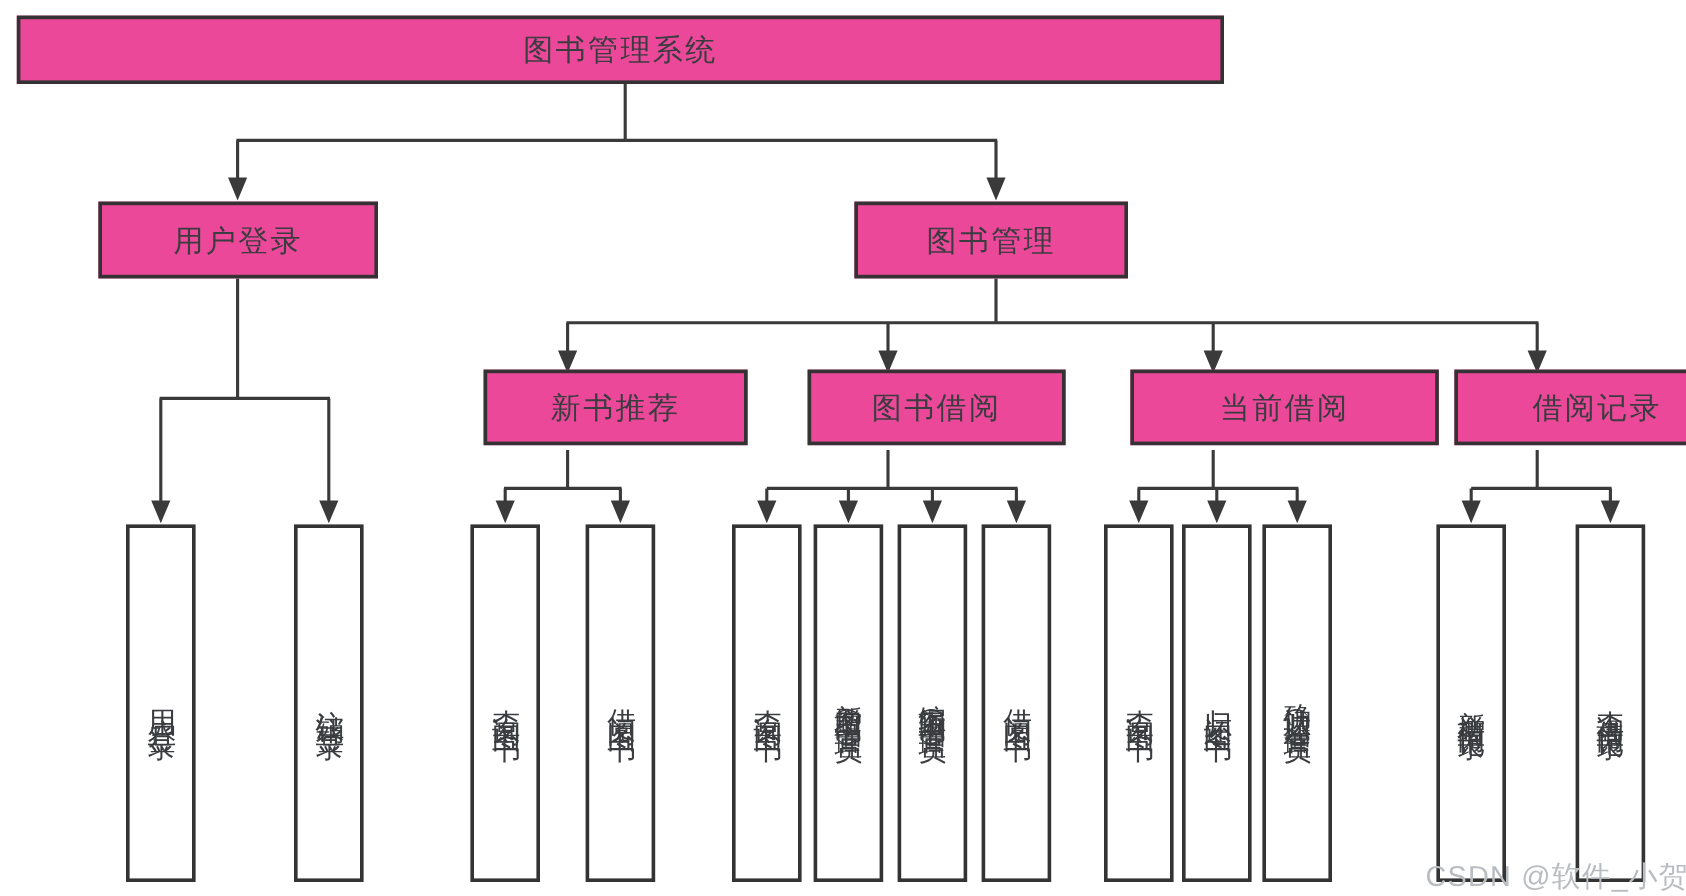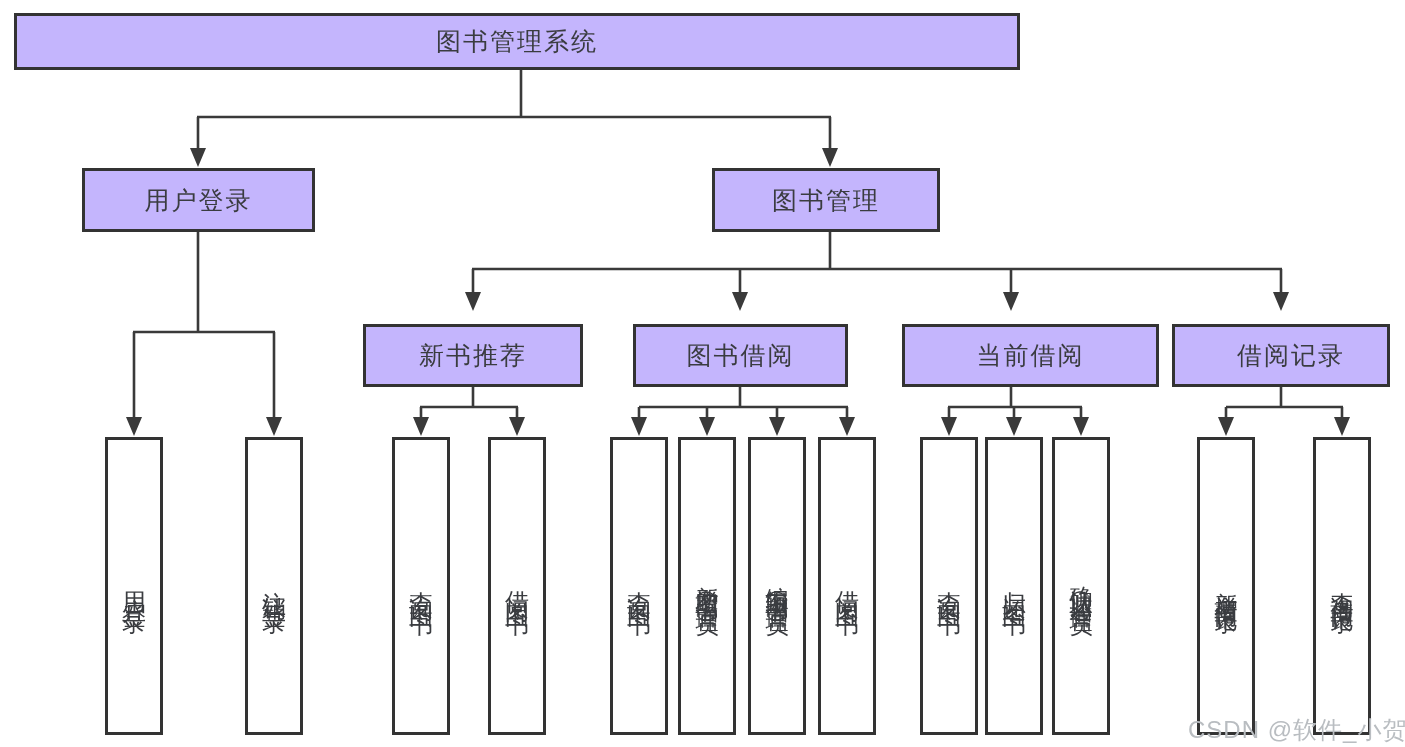--- a/index.html
+++ b/index.html
@@ -19,35 +19,35 @@
     position: absolute;
     left: 0;
     top: 0;
     width: 1405px;
     height: 747px;
     pointer-events: none;
   }
   .node {
     position: absolute;
     box-sizing: border-box;
-    background: #c4b5fd;
+    background: #ec4899;
     border: 3px solid #333333;
     color: #3a3c40;
     display: flex;
     align-items: center;
     justify-content: center;
     text-align: right;
     font-size: 25px;
     letter-spacing: 2px;
     white-space: nowrap;
   }
   .node.root   { left: 14px;   top: 13px;  width: 1006px; height: 57px; }
   .node.lvl2a  { left: 82px;   top: 168px; width: 233px;  height: 64px; }
   .node.lvl2b  { left: 712px;  top: 168px; width: 228px;  height: 64px; }
-  .node.lvl3   { top: 324px; height: 63px; }
+  .node.lvl3   { top: 308px; height: 63px; margin-left: 40px; }
   .node.l3-1   { left: 363px;  width: 220px; }
   .node.l3-2   { left: 633px;  width: 215px; }
   .node.l3-3   { left: 902px;  width: 257px; }
   .node.l3-4   { left: 1172px; width: 218px; padding-left: 20px; }
   .leaf {
     position: absolute;
     box-sizing: border-box;
     top: 437px;
     height: 298px;
     width: 58px;

